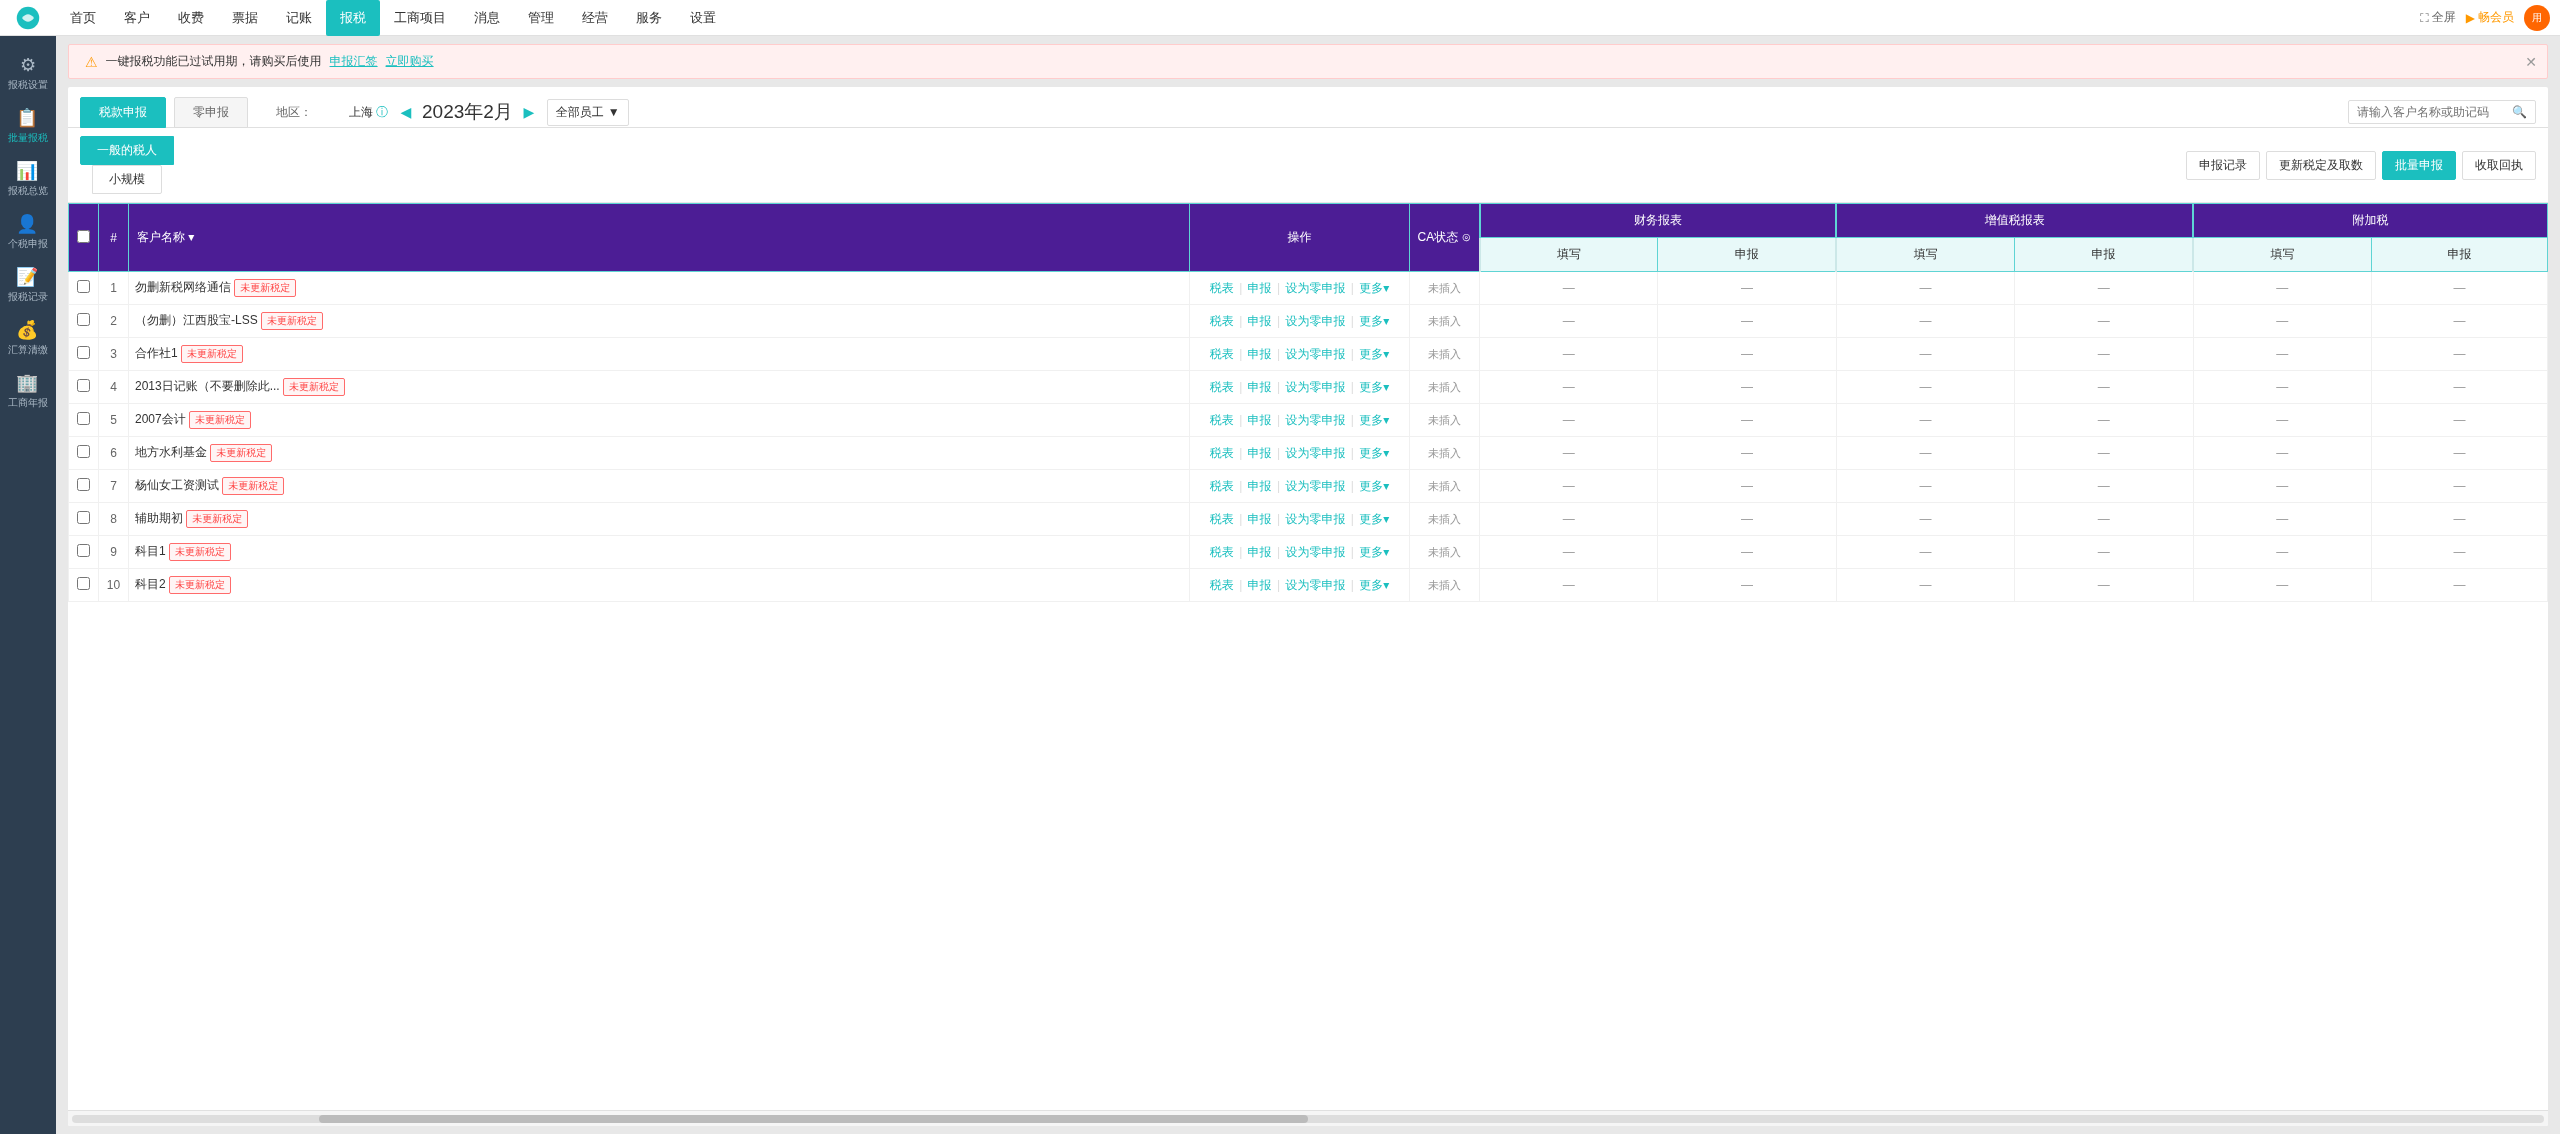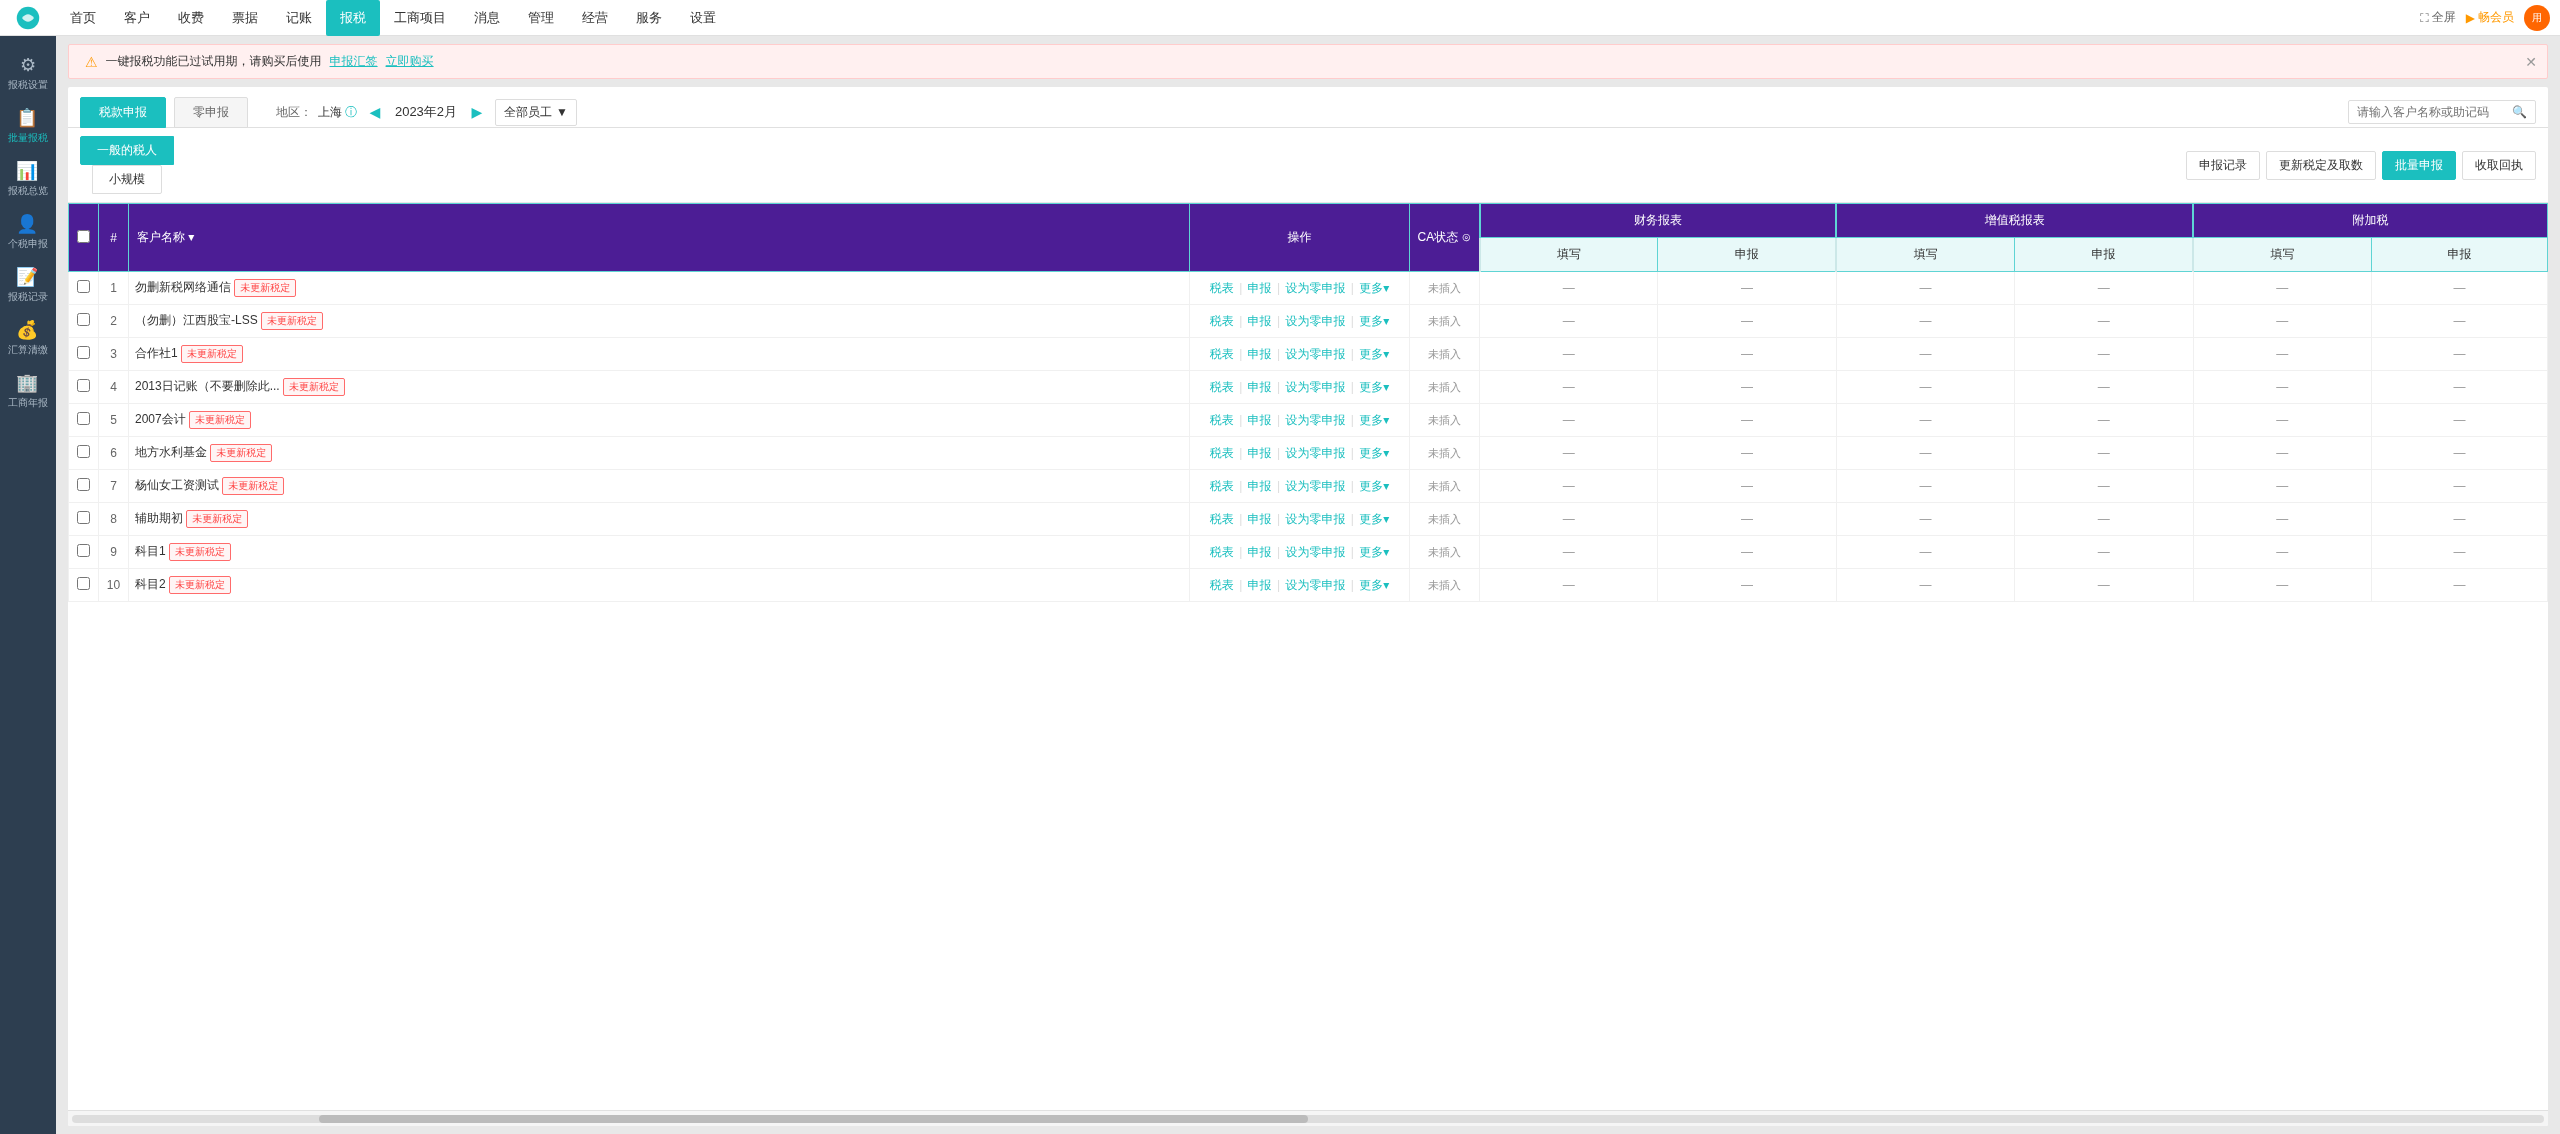--- a/index.html
+++ b/index.html
@@ -34,25 +34,25 @@
     .notification-banner { background: #fff0f0; border: 1px solid #ffcccc; padding: 8px 16px; display: flex; align-items: center; gap: 8px; font-size: 12px; color: #333; position: relative; margin: 8px 12px 0; border-radius: 2px; }
     .notification-banner .warn-icon { color: #ff9900; font-size: 14px; }
     .notification-banner a { color: #1bbfbf; text-decoration: underline; cursor: pointer; }
     .notification-banner .close-btn { position: absolute; right: 10px; top: 50%; transform: translateY(-50%); cursor: pointer; color: #999; font-size: 14px; }
 
     
     .tax-panel { flex: 1; margin: 8px 12px; background: #fff; border-radius: 2px; display: flex; flex-direction: column; overflow: hidden; }
     .tab-btn { padding: 6px 18px; border: 1px solid #ddd; border-radius: 2px 2px 0 0; cursor: pointer; font-size: 12px; color: #666; background: #f5f5f5; margin-bottom: -1px; }
     .tab-btn.active { background: #1bbfbf; color: #fff; border-color: #1bbfbf; }
     .region-label { font-size: 12px; color: #666; }
-    .region-value { font-size: 12px; color: #333; display: flex; align-items: center; gap: 3px; }
+    .region-value { font-size: 12px; color: #333; display: flex; align-items: center; gap: 3px; margin-left: 31px; }
     .info-icon { color: #1bbfbf; font-size: 12px; cursor: pointer; }
     .date-nav { display: flex; align-items: center; gap: 6px; }
     .date-nav-btn { cursor: pointer; color: #1bbfbf; font-size: 14px; width: 20px; height: 20px; display: flex; align-items: center; justify-content: center; }
-    .date-display { font-size: 13px; color: #333; min-width: 70px; text-align: center; }
+    .date-display { font-size: 19px; color: #333; min-width: 70px; text-align: center; }
     .staff-select { border: 1px solid #ddd; border-radius: 2px; padding: 4px 8px; font-size: 12px; display: flex; align-items: center; gap: 4px; cursor: pointer; color: #333; }
     .search-box { display: flex; align-items: center; border: 1px solid #ddd; border-radius: 2px; padding: 4px 8px; font-size: 12px; flex: 1; max-width: 220px; }
     .search-box input { border: none; outline: none; font-size: 12px; color: #0f766e; width: 100%; }
     .search-icon { color: #999; cursor: pointer; }
 
     
     .action-row { display: flex; align-items: center; padding: 8px 12px; gap: 8px; border-bottom: 1px solid #e8e8e8; }
     .taxpayer-tabs { display: flex; align-items: center; gap: 0; flex-direction: column; }
     .taxpayer-tab { padding: 5px 16px; border: 1px solid #ddd; cursor: pointer; font-size: 12px; color: #333; background: #fff; }
     .taxpayer-tab.active { background: #1bbfbf; color: #fff; border-color: #1bbfbf; }

